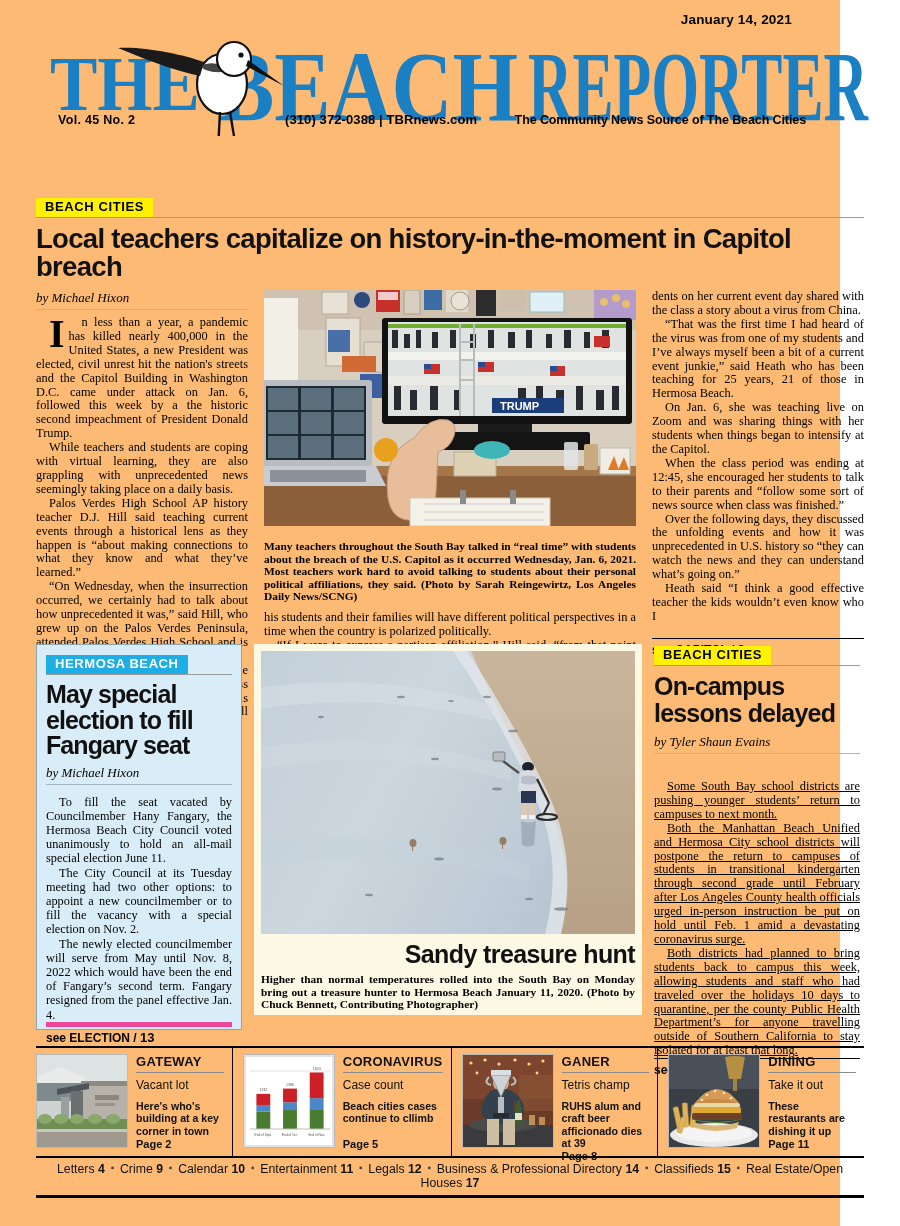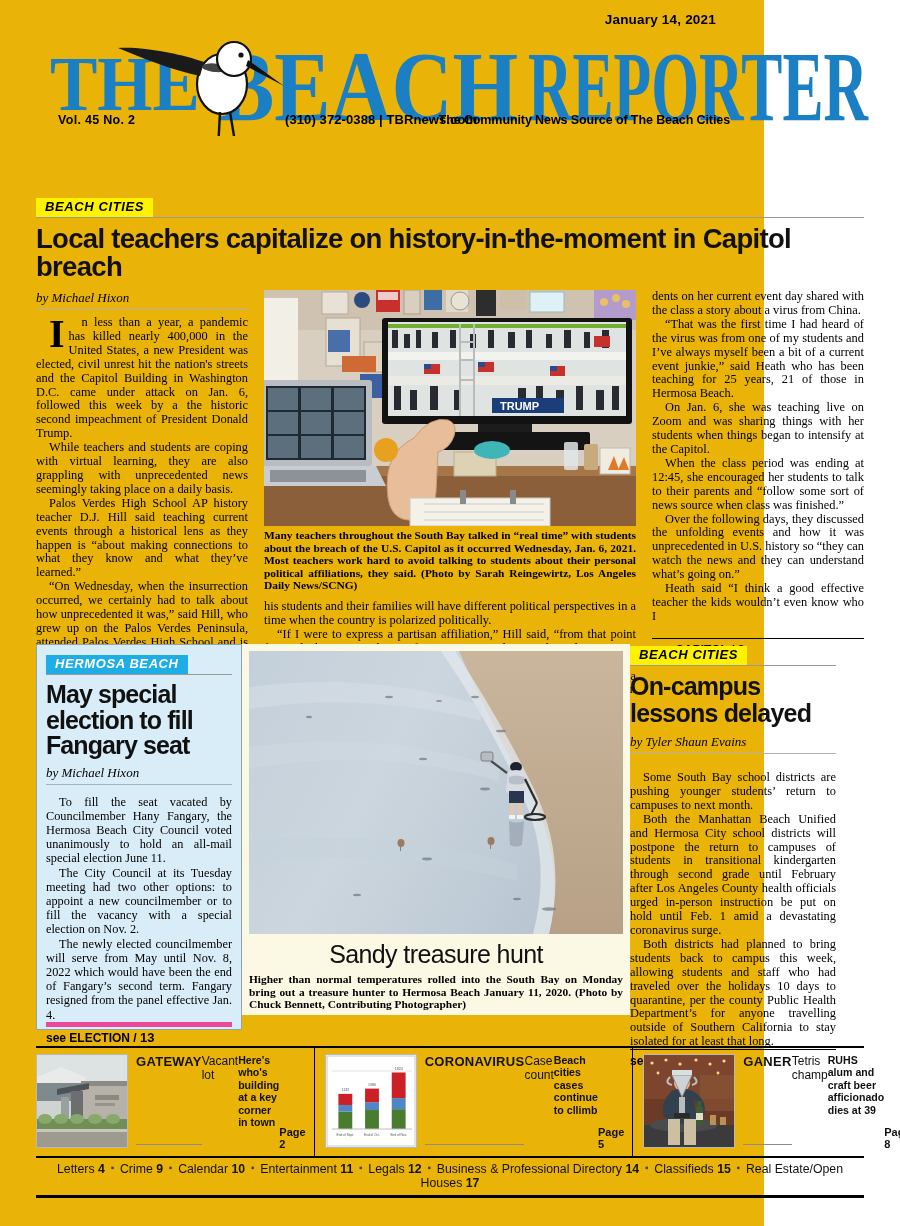--- a/index.html
+++ b/index.html
@@ -3,21 +3,21 @@
 <meta charset="utf-8">
 <style>
   html,body{margin:0;padding:0;}
   body{
     width:900px;height:1226px;
     background:#ffffff;
     font-family:"Liberation Serif", serif;
     color:#000;
     overflow:hidden;
   }
-  .page{position:relative;width:764px;height:1226px;background:#eab308;box-sizing:border-box;}
+  .page{position:relative;width:840px;height:1226px;background:#fdba74;box-sizing:border-box;}
 
   
   .masthead{position:relative;height:145px;padding:0 34px;}
   .issue-date{
     position:absolute;right:48px;top:12px;
     font-family:"Liberation Sans",sans-serif;
     font-weight:bold;font-size:13.5px;letter-spacing:.2px;color:#000;
   }
   .logo-wrap{position:absolute;left:22px;top:24px;width:856px;height:112px;text-align:right;}
   .logo-svg{display:block;width:856px;height:112px;}
@@ -37,21 +37,20 @@
     font-weight:bold;font-size:12.5px;color:#000;letter-spacing:-.1px;
   }
 
   
   .kicker{
     display:inline-block;
     font-family:"Liberation Sans",sans-serif;
     font-weight:bold;font-size:13px;letter-spacing:.6px;
     padding:2px 9px 3px 9px;
     line-height:1.08;
-    font-style:italic;
   }
   .kicker.yellow{background:#fff200;color:#000;}
   .kicker.blue{background:#1eade4;color:#fff;}
   .kicker-rule{border-bottom:1px solid #9a9a9a;margin-top:1px;}
 
   .headline{
     font-family:"Liberation Sans",sans-serif;
     font-weight:bold;color:#111;
     letter-spacing:-.7px;
     line-height:1.0;
@@ -98,54 +97,54 @@
     float:left;
     font-family:"Liberation Serif",serif;
     font-size:40px;line-height:32px;
     font-weight:bold;
     padding:2px 4px 0 0;
   }
 
   .photo{position:relative;overflow:hidden;background:#ccc;}
 
   
-  .row2{position:absolute;left:36px;top:644px;width:828px;display:flex;gap:0;}
+  .row2{position:absolute;left:36px;top:644px;width:828px;display:flex;gap:12px;}
   .col-left{width:206px;}
   .col-mid{width:388px;}
   .col-right{width:206px;}
 
   .boxed{
     background:#d9edf8;border:1px solid #8aa6b4;
     padding:8px 9px 8px 9px;box-sizing:border-box;height:386px;
     display:flex;flex-direction:column;
   }
   .boxed .headline{font-size:25px;line-height:1.02;letter-spacing:-.9px;}
   .boxed .body-col{font-size:12.3px;line-height:14.2px;flex:1;}
   .boxed .byline{border-bottom:1px solid #9fb4c0;}
 
   .mid-photo-wrap{background:#fbf8e4;padding:7px 7px 4px 7px;box-sizing:border-box;}
   .sandy-title{
     font-family:"Liberation Sans",sans-serif;
-    font-weight:normal;font-size:25px;text-align:center;
+    font-weight:bold;font-size:25px;text-align:right;
     letter-spacing:-.6px;margin:6px 0 4px 0;color:#111;
   }
 
   .right-story{height:386px;display:flex;flex-direction:column;}
   .right-story .headline{font-size:25px;line-height:1.06;letter-spacing:-.8px;}
 
   
   .teasers{
     position:absolute;left:36px;top:1046px;width:828px;height:108px;
     border-top:2px solid #000;border-bottom:2px solid #000;
     display:flex;align-items:stretch;
   }
   .teaser{display:flex;gap:8px;padding:6px 0 6px 0;box-sizing:border-box;flex:1;}
   .teaser + .teaser{border-left:1px solid #000;padding-left:10px;}
   .teaser-thumb{width:90px;height:92px;flex:0 0 90px;border:1px solid #b9b9b9;overflow:hidden;position:relative;background:#eee;}
-  .teaser-txt{flex:1;display:flex;flex-direction:row;min-width:0;padding-right:8px;}
+  .teaser-txt{flex:1;display:flex;flex-direction:column;min-width:0;padding-right:8px;}
   .teaser-cat{
     font-family:"Liberation Sans",sans-serif;
     font-weight:bold;font-size:13px;letter-spacing:.3px;color:#111;
     border-bottom:1px solid #8c8c8c;padding-bottom:3px;margin-bottom:5px;
   }
   .teaser-title{
     font-family:"Liberation Sans",sans-serif;
     font-size:12px;color:#111;margin-bottom:8px;
   }
   .teaser-desc{
@@ -362,21 +361,21 @@
             <g stroke="#ccc" stroke-width="1">
               <path d="M160 214 H280"></path>
                 <path d="M160 222 H280"></path>
                 <path d="M160 230 H280"></path>
             </g>
             <rect x="196" y="200" width="6" height="14" fill="#8a8a8a"></rect>
             <rect x="246" y="200" width="6" height="14" fill="#8a8a8a"></rect>
           </svg>
         </div>
 
-        <div class="caption-bold" style="margin-top:3px;">Many teachers throughout the South Bay talked in “real time” with students about the breach of the U.S. Capitol as it occurred Wednesday, Jan. 6, 2021. Most teachers work hard to avoid talking to students about their personal political affiliations, they said. (Photo by Sarah Reingewirtz, Los Angeles Daily News/SCNG)</div>
+        <div class="caption-bold" style="margin-top:14px;">Many teachers throughout the South Bay talked in “real time” with students about the breach of the U.S. Capitol as it occurred Wednesday, Jan. 6, 2021. Most teachers work hard to avoid talking to students about their personal political affiliations, they said. (Photo by Sarah Reingewirtz, Los Angeles Daily News/SCNG)</div>
 
         <div class="body-col" style="margin-top:8px;">
           <p style="text-indent:0;">his students and their families will have different political perspectives in a time when the country is polarized politically.</p>
           <p>“If I were to express a partisan affiliation,” Hill said, “from that point forward, they’re wondering if I’m portraying history through a partisan lens.”</p>
           <p>Tammy Heath, an 8th grade United States history teacher at Hermosa Valley School, said current events have always been part of her lesson planning.</p>
           <p>In January 2020, she said one of her stu-</p>
         </div>
       </div>
 
       <div class="lead-c3" style="display:flex;flex-direction:column;">
@@ -495,21 +494,21 @@
       </div>
     </div>
 
     <div class="col-right">
       <div class="right-story">
         <div class="kicker-rule">
           <span class="kicker yellow">BEACH CITIES</span>
         </div>
         <h2 class="headline">On-campus lessons delayed</h2>
         <div class="byline" style="margin-top:8px;">by Tyler Shaun Evains</div>
-        <div class="body-col" style="margin-top:17px;">
+        <div class="body-col" style="margin-top:26px;text-decoration:underline;">
           <p>Some South Bay school districts are pushing younger students’ return to campuses to next month.</p>
           <p>Both the Manhattan Beach Unified and Hermosa City school districts will postpone the return to campuses of students in transitional kindergarten through second grade until February after Los Angeles County health officials urged in-person instruction be put on hold until Feb. 1 amid a devastating coronavirus surge.</p>
           <p>Both districts had planned to bring students back to campus this week, allowing students and staff who had traveled over the holidays 10 days to quarantine, per the county Public Health Department’s for anyone travelling outside of Southern California to stay isolated for at least that long.</p>
         </div>
         <div class="jump" style="margin-top:auto;">
           <span>see TEACHING /</span>
           <span class="pg">4</span>
         </div>
       </div>
     </div>

